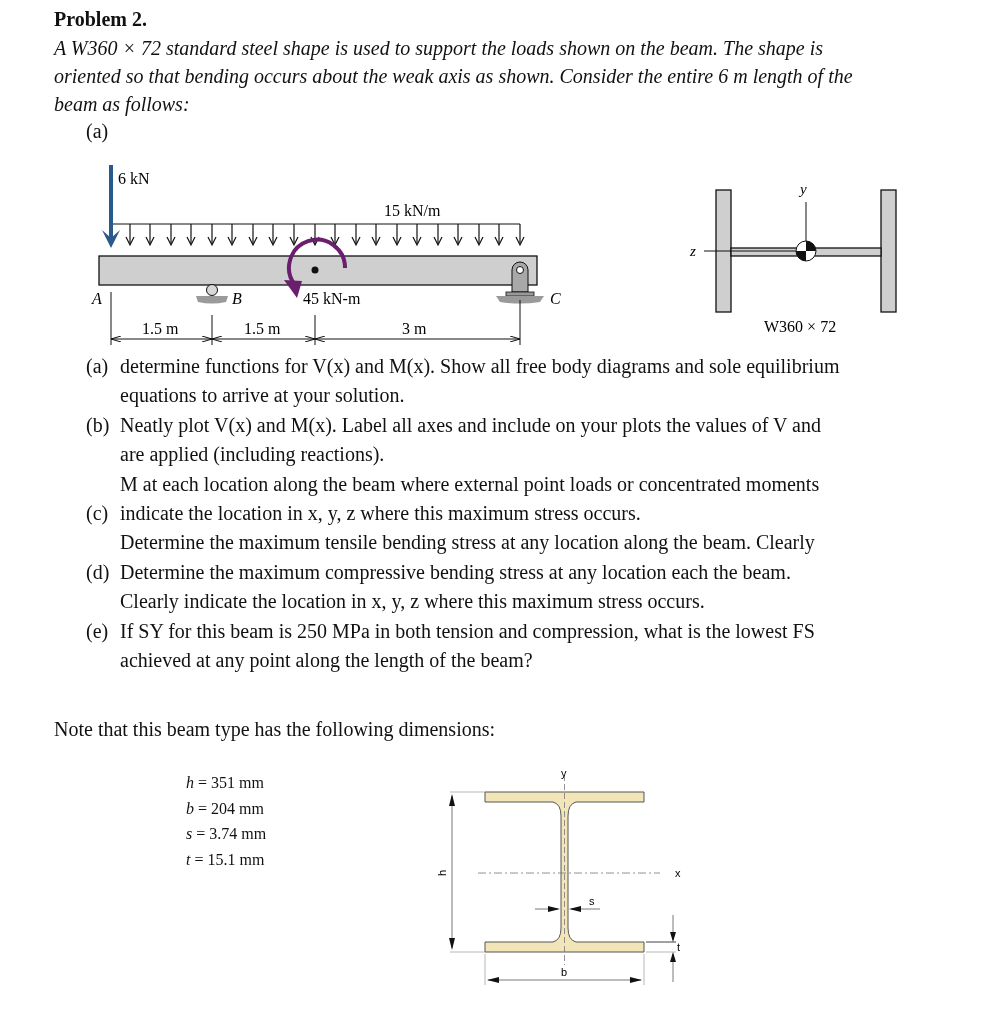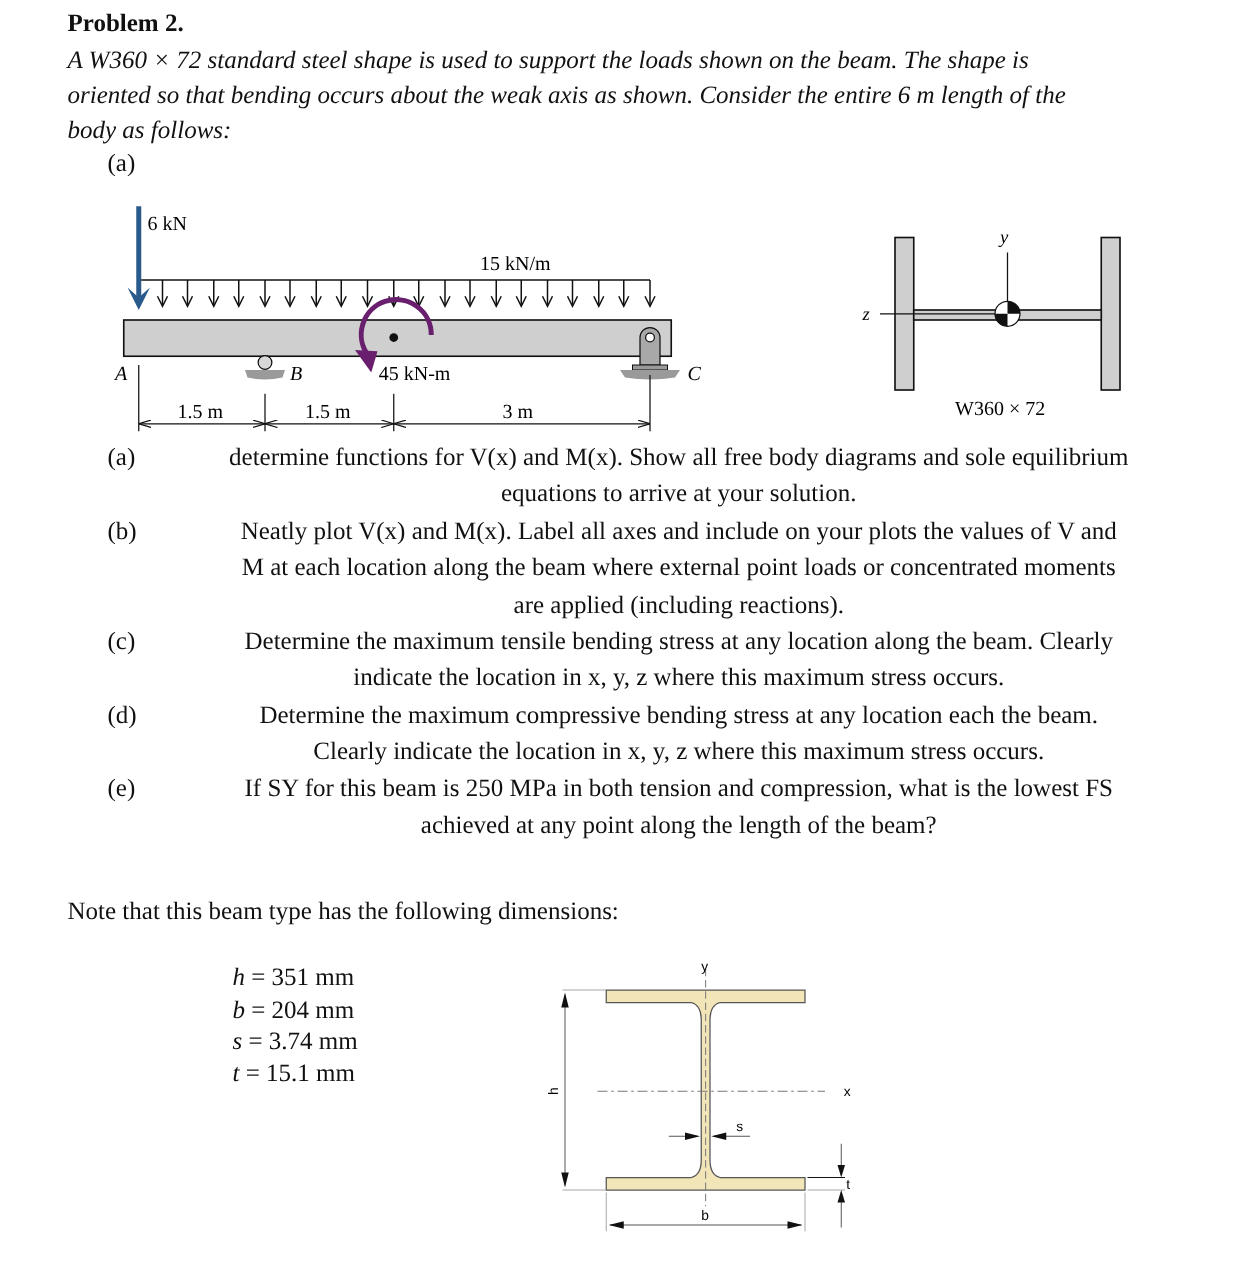--- a/index.html
+++ b/index.html
@@ -8,36 +8,36 @@
   .abs { position:absolute; }
   .title { left:54px; top:8px; font-size:20px; font-weight:bold; }
   .para { left:54px; top:34px; width:900px; font-size:20px; line-height:28px;font-style:italic; }
   .para span { display:block; white-space:nowrap; }
   .sub-a { left:86px; top:120px; font-size:20px; }
   .beam-svg { left:0; top:150px; }
   .list { left:86px; top:352px; width:880px; font-size:20px; line-height:29.4px; }
   .item { display:flex; }
   .item .lbl { width:34px; flex:none; }
   .item .txt { flex:1; }
-  .item .txt span { display:block; white-space:nowrap;text-align:center; }
+  .item .txt span { display:block; white-space:nowrap; }
   .note { left:54px; top:718px; font-size:20px; }
-  .dims { left:186px; top:770px; font-size:20px; line-height:25.5px; }
+  .dims { left:186px; top:770px; font-size:16px; line-height:25.5px; }
   .dims i { font-style:italic; }
   .ibeam-svg { left:420px; top:760px; }
   svg text { font-family:"Liberation Serif", "DejaVu Serif", serif; }
   .sans { font-family:"Liberation Sans", "DejaVu Sans", sans-serif; }
 </style>
 </head>
 <body>
 
 <div class="abs title">Problem 2.</div>
 <div class="abs para">
   <span>A W360 × 72 standard steel shape is used to support the loads shown on the beam. The shape is</span>
   <span>oriented so that bending occurs about the weak axis as shown. Consider the entire 6 m length of the</span>
-  <span>body as follows:</span>
+  <span>beam as follows:</span>
 </div>
 <div class="abs sub-a">(a)</div>
 
 <svg class="abs beam-svg" width="990" height="200" viewBox="0 150 990 200">
   <defs>
     <marker id="ah" markerWidth="8" markerHeight="8" refX="4" refY="6" orient="auto">
       <path d="M0,0 L4,6 L8,0" fill="none" stroke="#111" stroke-width="1.2"></path>
     </marker>
     <marker id="dimL" markerWidth="10" markerHeight="6" refX="0" refY="3" orient="auto">
       <path d="M10,0 L0,3 L10,6" fill="none" stroke="#111" stroke-width="1"></path>
@@ -150,29 +150,29 @@
     <div class="lbl">(a)</div>
     <div class="txt">
         <span>determine functions for V(x) and M(x). Show all free body diagrams and sole equilibrium</span>
         <span>equations to arrive at your solution.</span>
       </div>
   </div>
   <div class="item">
     <div class="lbl">(b)</div>
     <div class="txt">
         <span>Neatly plot V(x) and M(x). Label all axes and include on your plots the values of V and</span>
+        <span>are applied (including reactions).</span>
         <span>M at each location along the beam where external point loads or concentrated moments</span>
-        <span>are applied (including reactions).</span>
       </div>
   </div>
   <div class="item">
     <div class="lbl">(c)</div>
     <div class="txt">
+        <span>indicate the location in x, y, z where this maximum stress occurs.</span>
         <span>Determine the maximum tensile bending stress at any location along the beam. Clearly</span>
-        <span>indicate the location in x, y, z where this maximum stress occurs.</span>
       </div>
   </div>
   <div class="item">
     <div class="lbl">(d)</div>
     <div class="txt">
         <span>Determine the maximum compressive bending stress at any location each the beam.</span>
         <span>Clearly indicate the location in x, y, z where this maximum stress occurs.</span>
       </div>
   </div>
   <div class="item">

